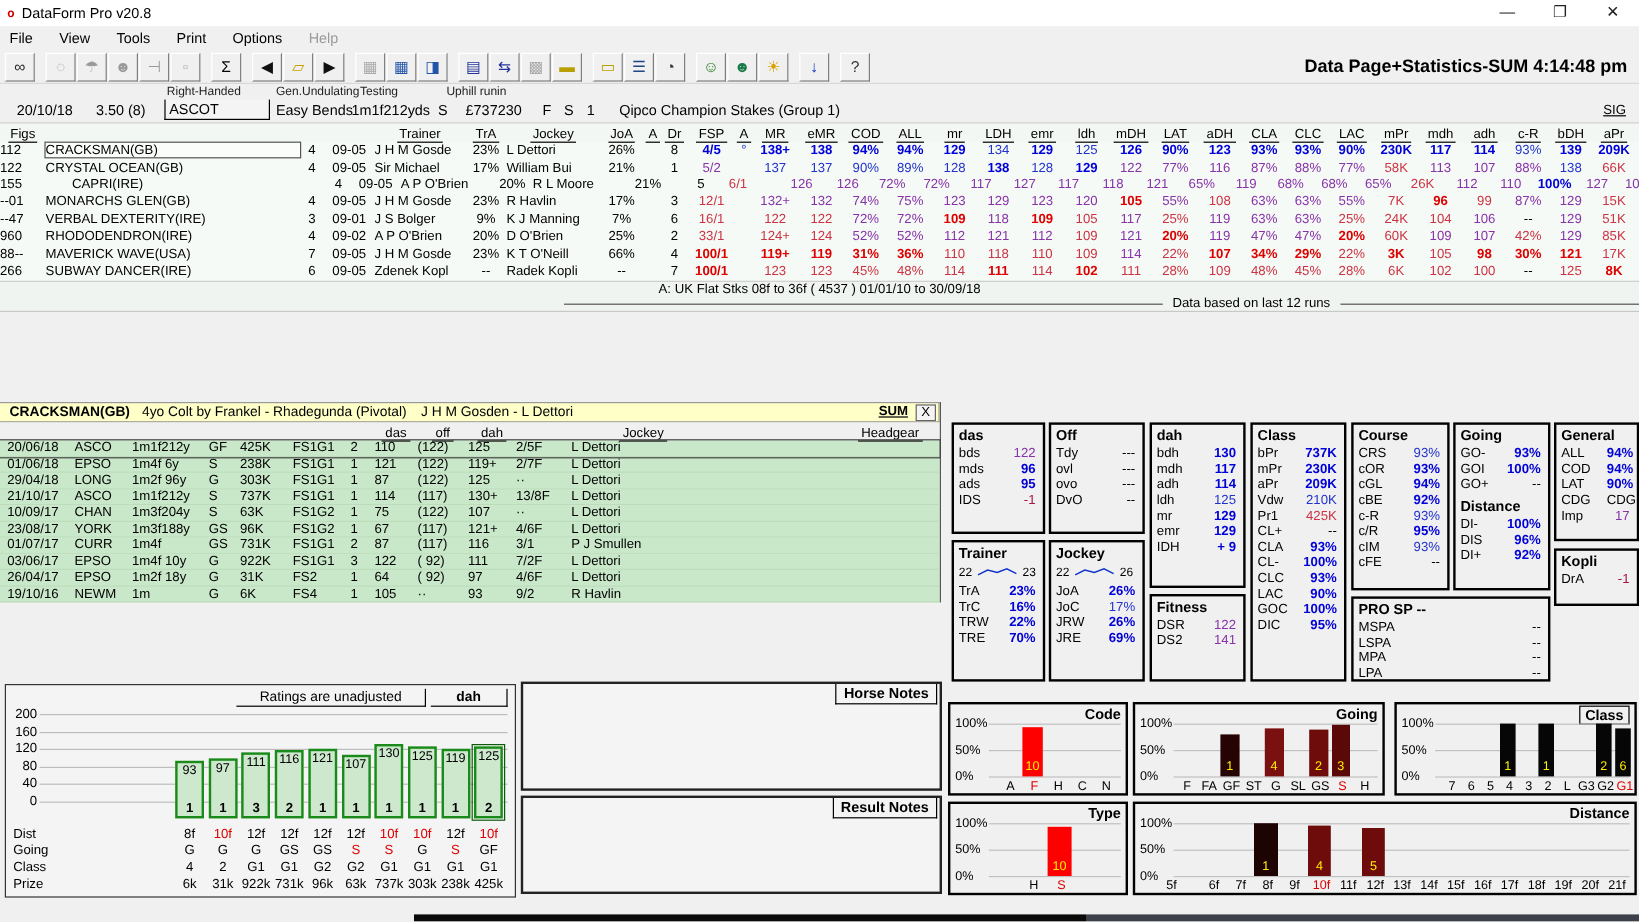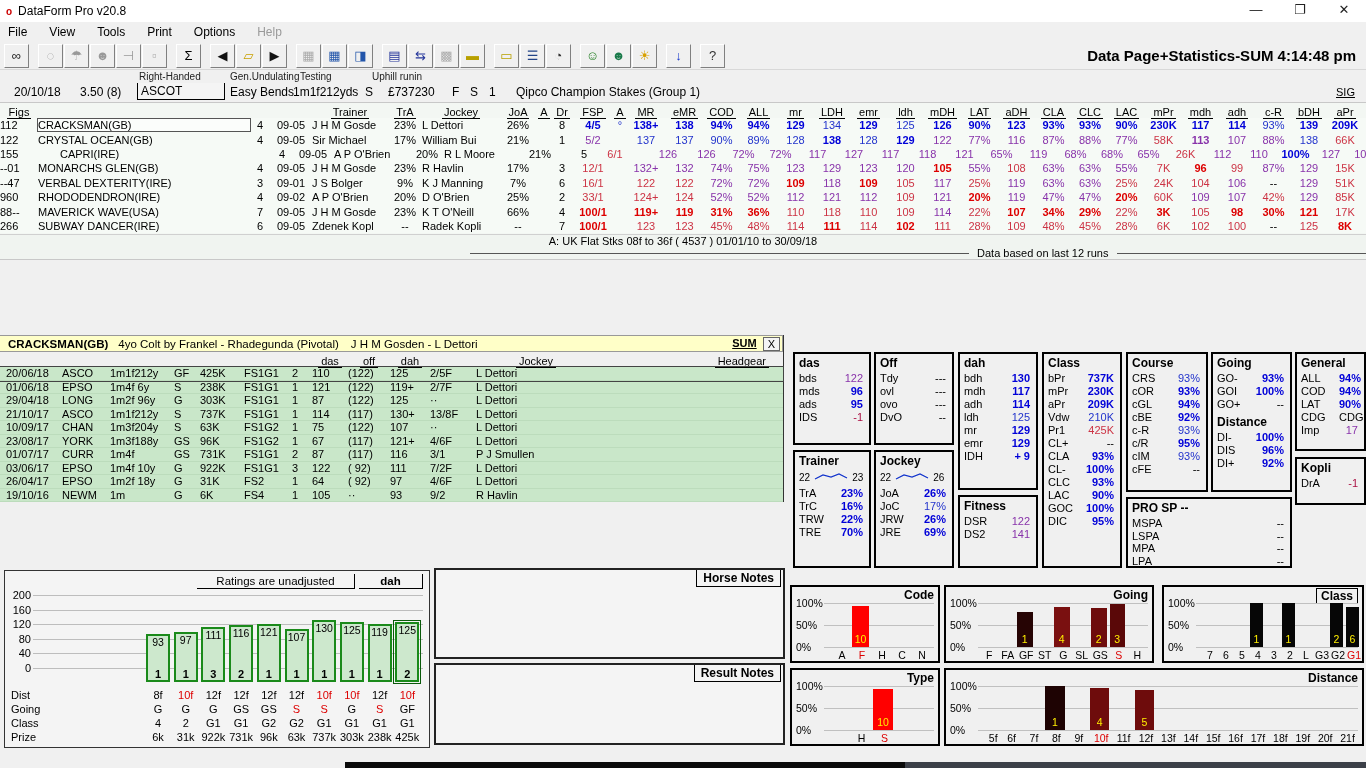--- a/index.html
+++ b/index.html
@@ -330,21 +330,21 @@
           <div class="c  cB" style="width: 36px;">138</div>
           <div class="c  cb" style="width: 37px;">128</div>
           <div class="c  cB" style="width: 37px;">129</div>
           <div class="c  cp" style="width: 37px;">122</div>
           <div class="c  cp" style="width: 37px;">77%</div>
           <div class="c  cp" style="width: 37px;">116</div>
           <div class="c  cp" style="width: 37px;">87%</div>
           <div class="c  cp" style="width: 36px;">88%</div>
           <div class="c  cp" style="width: 37px;">77%</div>
           <div class="c  cr" style="width: 37px;">58K</div>
-          <div class="c  cp" style="width: 37px; font-weight: bold;">113</div>
+          <div class="c  cp" style="width: 37px;">113</div>
           <div class="c  cp" style="width: 36px;">107</div>
           <div class="c  cp" style="width: 37px;">88%</div>
           <div class="c  cb" style="width: 34px;">138</div>
           <div class="c  cr" style="width: 38px;">66K</div>
           <div class="c  cp" style="width: 36px;">92%</div>
         </div>
         <div class="rrow">
           <div class="c l " style="width: 60px;">155</div>
           <div class="c l " style="width: 212px;">CAPRI(IRE)</div>
           <div class="c  " style="width: 20px;">4</div>
@@ -1244,21 +1244,21 @@
         </div>
       </div>
       <div class="effbox" style="left: 156px; top: 103px; width: 420px; height: 78px;">
         <div class="et">Distance</div>
         <div class="effgrid" style="left: 32px; top: 16px; width: 380px;"></div>
         <div class="effy" style="top: 10px;">100%</div>
         <div class="effgrid" style="left: 32px; top: 38px; width: 380px;"></div>
         <div class="effy" style="top: 32px;">50%</div>
         <div class="effgrid" style="left: 32px; top: 60px; width: 380px;"></div>
         <div class="effy" style="top: 54px;">0%</div>
-        <div class="effcat" style="left: 32px; top: 62px; width: 30.4px;">5f</div>
+        <div class="effcat" style="left: 15px; top: 62px; width: 30.4px;">5f</div>
         <div class="effcat" style="left: 50.4px; top: 62px; width: 30.4px;">6f</div>
         <div class="effcat" style="left: 72.8px; top: 62px; width: 30.4px;">7f</div>
         <div class="effcat" style="left: 95.2px; top: 62px; width: 30.4px;">8f</div>
         <div class="effcat" style="left: 117.6px; top: 62px; width: 30.4px;">9f</div>
         <div class="effcat red" style="left: 140px; top: 62px; width: 30.4px;">10f</div>
         <div class="effcat" style="left: 162.4px; top: 62px; width: 30.4px;">11f</div>
         <div class="effcat" style="left: 184.8px; top: 62px; width: 30.4px;">12f</div>
         <div class="effcat" style="left: 207.2px; top: 62px; width: 30.4px;">13f</div>
         <div class="effcat" style="left: 229.6px; top: 62px; width: 30.4px;">14f</div>
         <div class="effcat" style="left: 252px; top: 62px; width: 30.4px;">15f</div>

